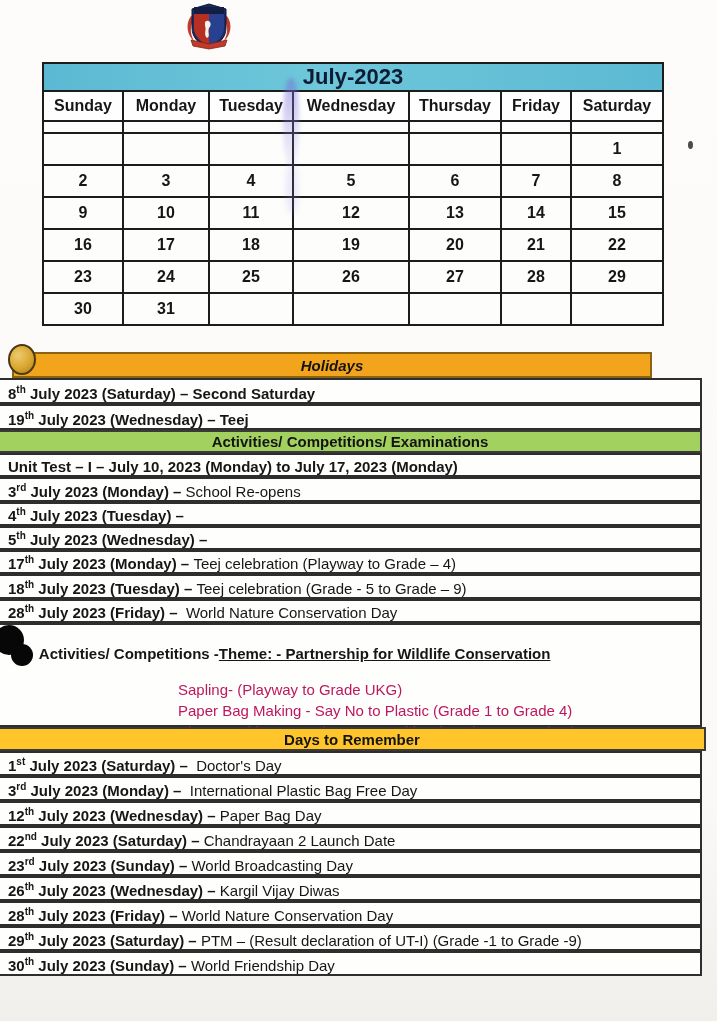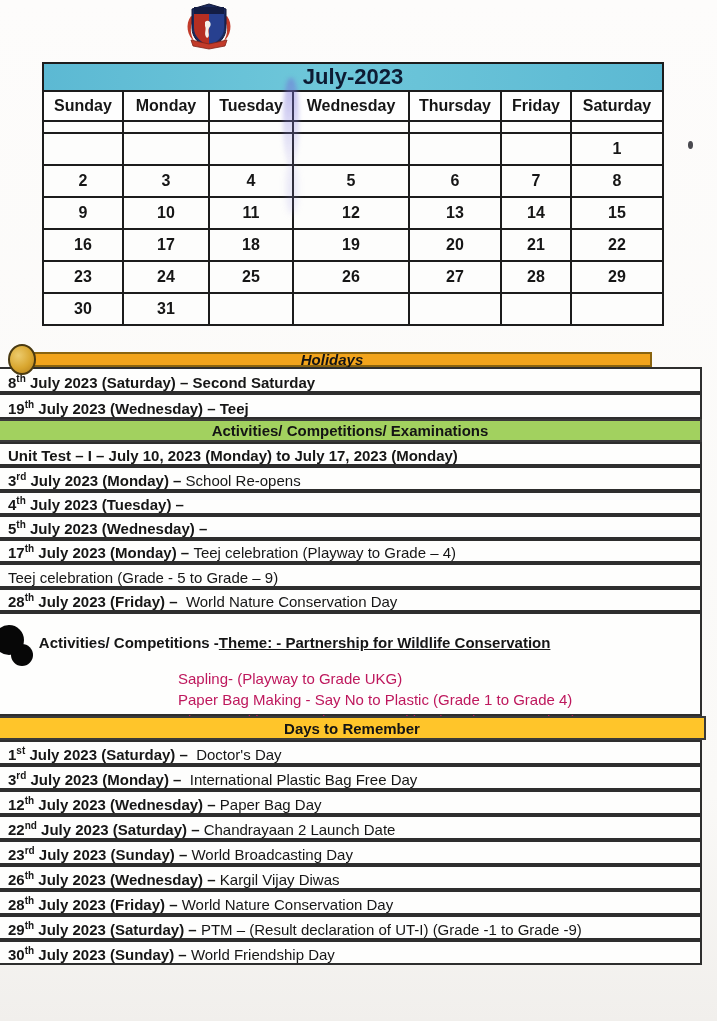--- a/index.html
+++ b/index.html
@@ -26,21 +26,21 @@
   .cal-spacer td { height: 12px; background: #fdfdfc; }
   .cal-week td { height: 32px; font-size: 16px; font-weight: bold; background: #fdfdfc; }
 
   
   .lists { position: absolute; left: 0; top: 352px; width: 706px; display: flex; flex-direction: column; }
   .section-bar {
     border: 2px solid #3a3a3a; border-left: none;
     display: flex; align-items: center; justify-content: center;
     font-weight: bold; font-size: 15px; color: #141414;
   }
-  .bar-holidays { width: 640px; margin-left: 12px; height: 15px; font-style: italic;
+  .bar-holidays { width: 640px; margin-left: 12px; height: 26px; font-style: italic;
                   border: 2px solid #8a6410; }
   .bar-activities { width: 702px; height: 23px; }
   .bar-days { width: 706px; height: 24px; }
   .list-row {
     width: 702px; border: 2px solid #2e2e2e; border-left: none;
     background: #fefefd; display: flex; align-items: flex-end;
     padding-left: 8px; font-size: 15px; white-space: nowrap; overflow: hidden;
   }
   .list-row .b { font-weight: bold; white-space: pre; }
   .list-row span { white-space: pre; }
@@ -224,20 +224,21 @@
           <span class="b">4<sup>th</sup> July 2023 (Tuesday) – </span>
         </div>
         <div class="list-row row-h24">
           <span class="b">5<sup>th</sup> July 2023 (Wednesday) – </span>
         </div>
         <div class="list-row row-h24">
           <span class="b">17<sup>th</sup> July 2023 (Monday) – </span>
           <span class="n">Teej celebration (Playway to Grade – 4)</span>
         </div>
         <div class="list-row row-h24">
+          <span class="b">18<sup>th</sup> July 2023 (Tuesday) – </span>
           <span class="n">Teej celebration (Grade - 5 to Grade – 9)</span>
         </div>
         <div class="list-row row-h24">
           <span class="b">28<sup>th</sup> July 2023 (Friday) – </span>
           <span class="n"> World Nature Conservation Day</span>
         </div>
       </div>
 
     <div class="theme-block">
       <div class="theme-line">

